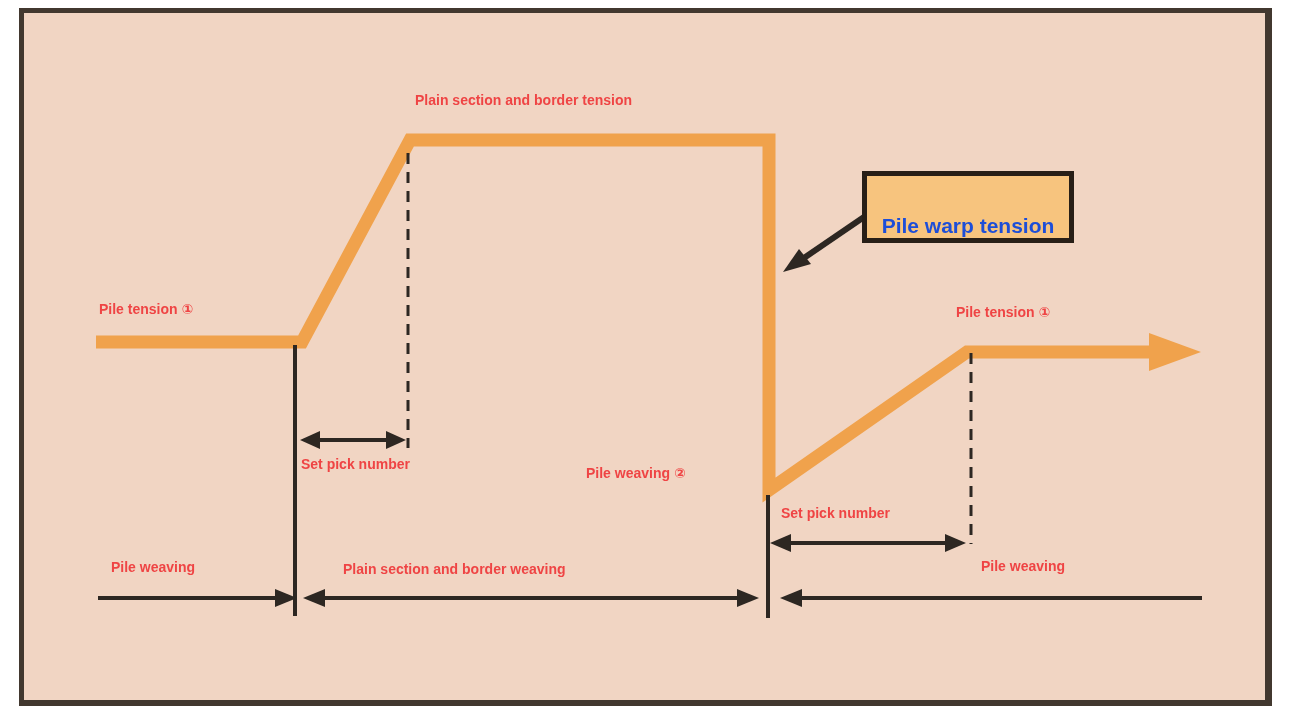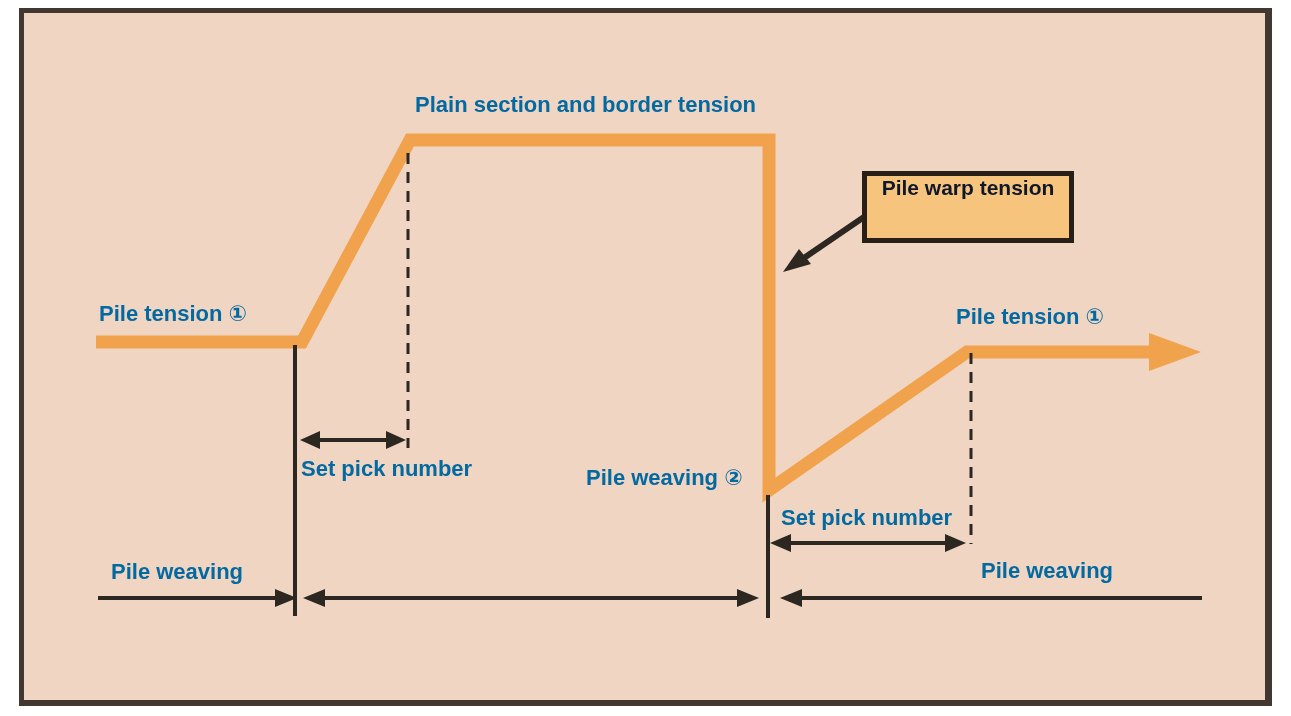--- a/index.html
+++ b/index.html
@@ -21,39 +21,39 @@
     border-right-width:7px;
     border-bottom-width:6px;
   }
   .lines{
     position:absolute;
     left:0; top:0;
     width:1291px; height:716px;
   }
   .lbl{
     position:absolute;
-    font-size:22px;
+    font-size:14px;
     font-weight:600;
-    color:#0369a1;
+    color:#ef4444;
     white-space:nowrap;
     line-height:1.1;
   }
   .callout-box{
     position:absolute;
     left:862px; top:171px;
     width:212px; height:72px;
     box-sizing:border-box;
     background:#f7c47e;
     border:5px solid #281f17;
     display:flex;
-    align-items:flex-start;
+    align-items:flex-end;
     justify-content:center;
     font-size:21px;
     font-weight:600;
-    color:#0f172a;
+    color:#1d4ed8;
     white-space:nowrap;
   }
 </style>
 </head>
 <body>
 
 <div class="stage">
 
   <div class="frame"></div>
 
@@ -115,18 +115,19 @@
   </div>
 
   <div class="lbl" style="left:586px; top:466px;">Pile weaving ②</div>
 
   <div class="lbl" style="left:301px; top:457px;">Set pick number</div>
 
   <div class="lbl" style="left:781px; top:506px;">Set pick number</div>
 
   <div class="lbl" style="left:111px; top:560px;">Pile weaving</div>
 
+  <div class="lbl" style="left:343px; top:562px;">Plain section and border weaving</div>
 
   <div class="lbl" style="left:981px; top:559px;">Pile weaving</div>
 
   <div class="lbl" style="left:956px; top:305px;">Pile tension ①</div>
 
 </div>
 
 </body></html>

